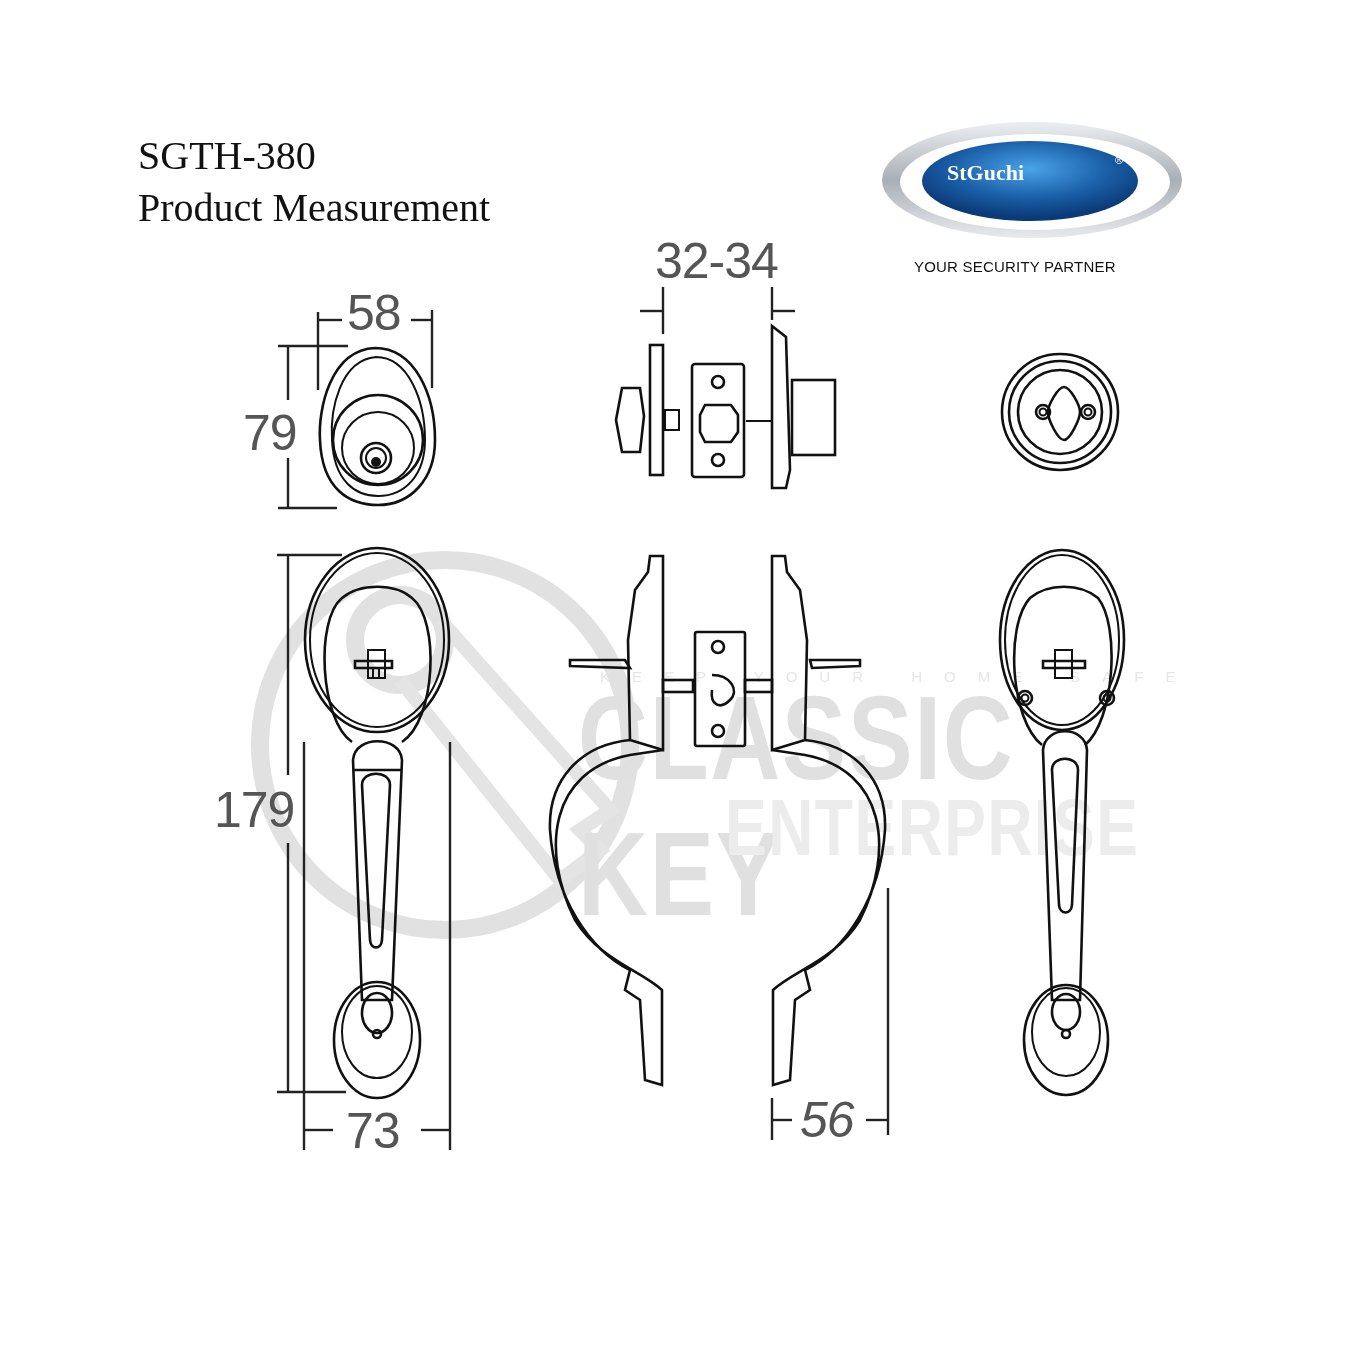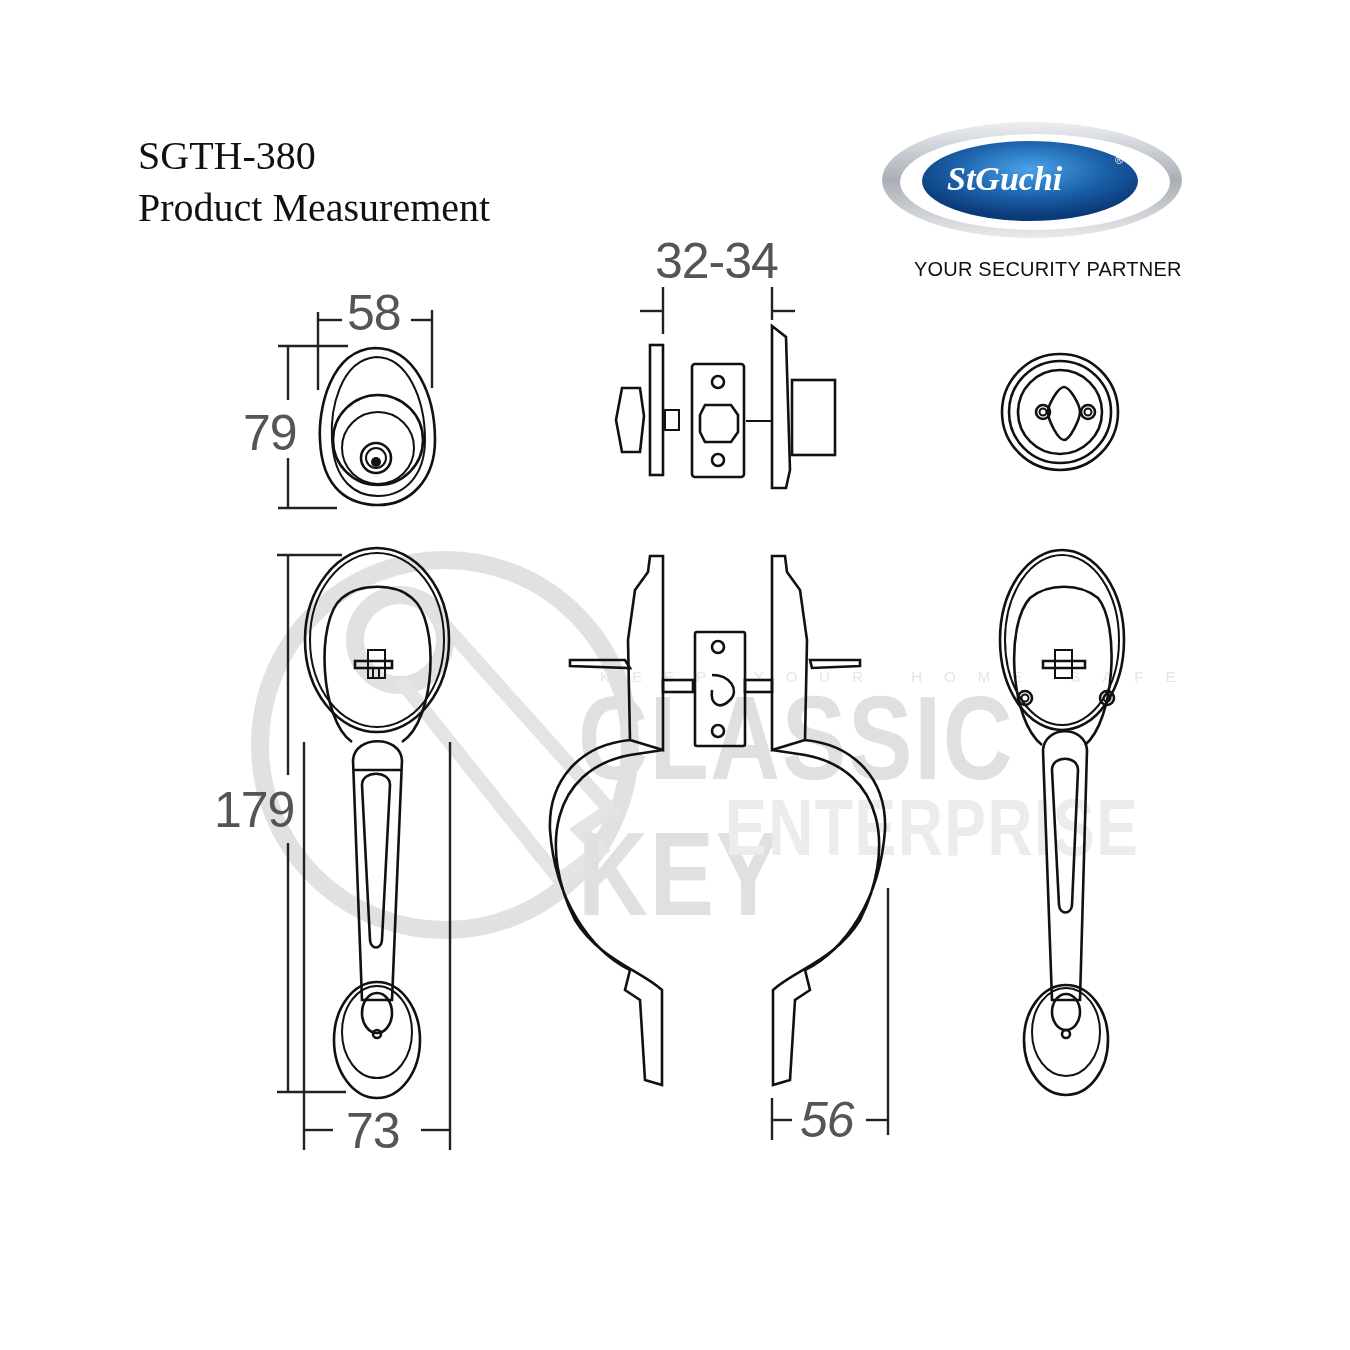--- a/index.html
+++ b/index.html
@@ -1,20 +1,20 @@
 <!DOCTYPE html>
 <html><head>
 <meta charset="utf-8">
 <style>
   html,body{margin:0;padding:0;background:#fff;}
   body{width:1350px;height:1350px;position:relative;overflow:hidden;}
   .title{position:absolute;left:138px;font-family:"Liberation Serif","DejaVu Serif",serif;color:#111;font-size:40px;line-height:1;}
   .dim{position:absolute;font-family:"Liberation Sans","DejaVu Sans",sans-serif;color:#555;font-size:50px;line-height:1;letter-spacing:-1px;}
-  .tagline{position:absolute;left:914px;top:258px;font-family:"Liberation Sans","DejaVu Sans",sans-serif;font-size:20px;color:#111;letter-spacing:0.2px;}
-  .logo-text{position:absolute;font-family:"Liberation Serif","DejaVu Serif",serif;font-weight:bold;color:#fff;font-size:34px;font-style:italic;}
+  .tagline{position:absolute;left:914px;top:258px;font-family:"Liberation Sans","DejaVu Sans",sans-serif;font-size:15px;color:#111;letter-spacing:0.2px;}
+  .logo-text{position:absolute;font-family:"Liberation Serif","DejaVu Serif",serif;font-weight:bold;color:#fff;font-size:22px;}
   svg{position:absolute;left:0;top:0;}
   .wm{position:absolute;font-family:"Liberation Sans","DejaVu Sans",sans-serif;font-weight:bold;color:#e3e3e3;}
   .ln{fill:none;stroke:#111;stroke-width:2.6;}
   .lnt{fill:none;stroke:#111;stroke-width:2;}
   .dl{stroke:#222;stroke-width:2.4;fill:none;}
 </style>
 </head>
 <body>
 
 <div>

